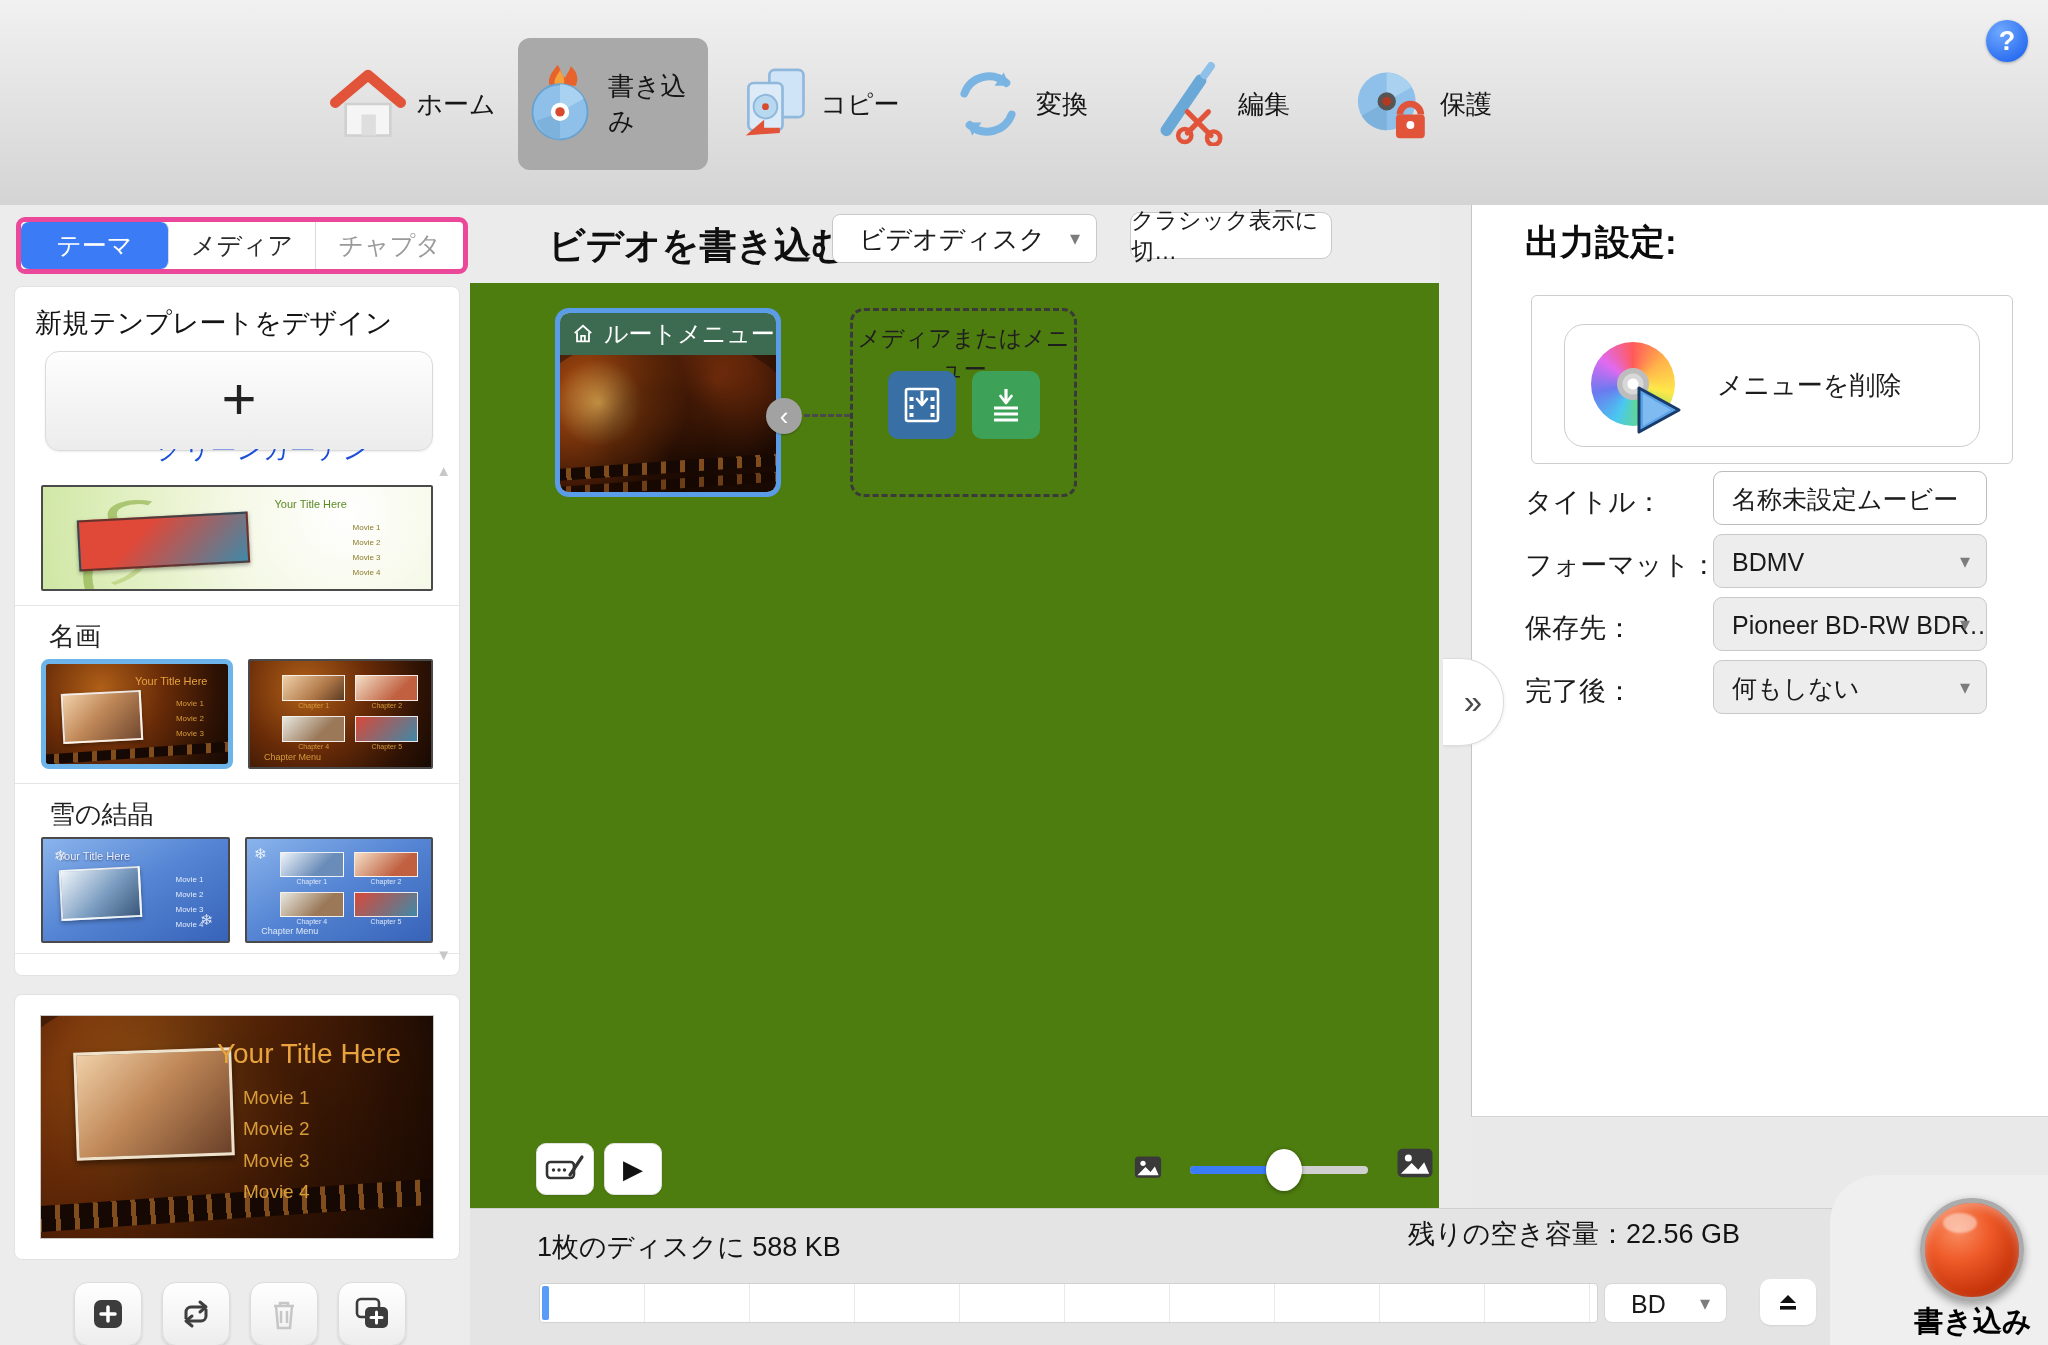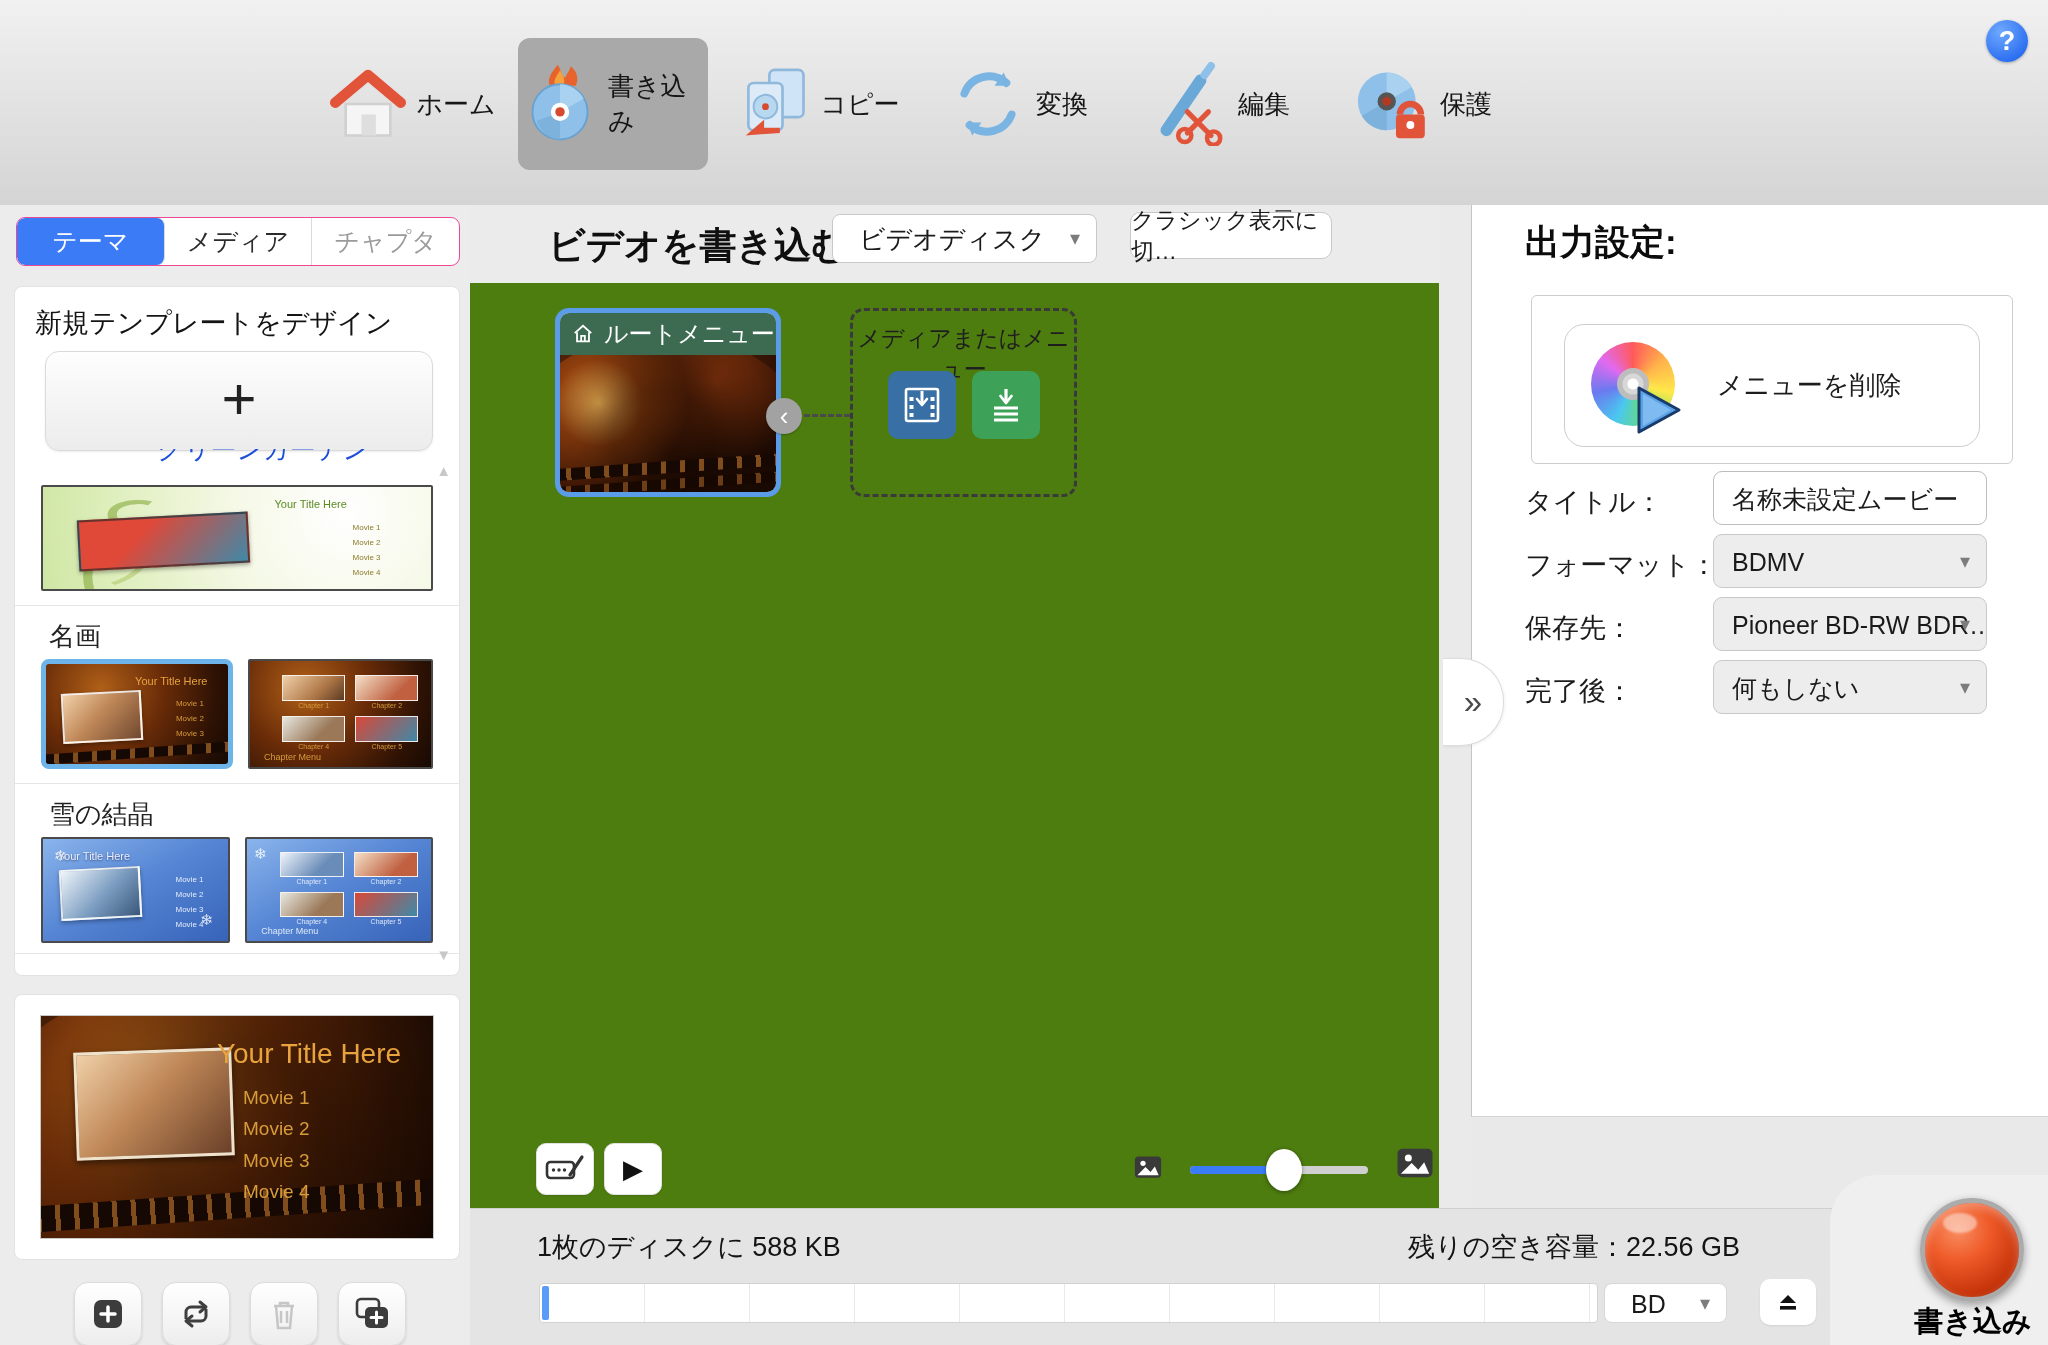--- a/index.html
+++ b/index.html
@@ -17,21 +17,21 @@
   .tb-icon svg{width:84px;height:84px;}
   .tb-label{font-size:26px;color:#161616;}
   #help-btn{position:absolute;left:1986px;top:20px;width:42px;height:42px;border-radius:50%;
             background:radial-gradient(circle at 35% 28%,#6fa9ff,#2b6ef0 75%);
             color:#fff;font-size:27px;font-weight:bold;display:flex;align-items:center;justify-content:center;
             box-shadow:0 1px 3px rgba(0,0,0,.3);}
 
   
   #sidebar{position:absolute;left:0;top:205px;width:470px;height:1140px;background:#ececec;}
   #tabs{position:absolute;left:16px;top:12px;width:442px;height:47px;display:flex;
-        background:#fff;border:1px solid #ec4899;border-radius:9px;overflow:hidden;}
+        background:#fff;border:5px solid #ec4899;border-radius:9px;overflow:hidden;}
   .tab{flex:1;display:flex;align-items:center;justify-content:center;font-size:25px;color:#2c2c2c;
        border-right:1px solid #dadada;}
   .tab:last-child{border-right:none;}
   .tab.sel{background:#3b7cf6;color:#fff;border-radius:8px;}
   .tab.dim{color:#9a9a9a;}
 
   #panel1{position:absolute;left:14px;top:81px;width:444px;height:688px;background:#fff;
           border:1px solid #e2e2e2;border-radius:8px;overflow:hidden;}
   .new-label{position:absolute;left:20px;top:18px;font-size:27px;color:#141414;}
   #plus-btn{position:absolute;left:30px;top:64px;width:386px;height:98px;border-radius:14px;
@@ -142,21 +142,21 @@
   .zoom-ico{position:absolute;display:flex;align-items:center;justify-content:center;}
   #zoom-track{position:absolute;left:720px;top:883px;width:178px;height:8px;border-radius:4px;background:#d0d0d0;}
   #zoom-fill{position:absolute;left:0;top:0;height:8px;width:82px;border-radius:4px;background:#3b7cf6;}
   #zoom-thumb{position:absolute;left:796px;top:866px;width:36px;height:42px;border-radius:50%;background:#fff;
               box-shadow:0 1px 4px rgba(0,0,0,.4);}
 
   
   #statusbar{position:absolute;left:470px;top:1208px;width:1578px;height:137px;background:#e4e4e4;
              border-top:1px solid #cfcfcf;}
   .st-left{position:absolute;left:67px;top:20px;font-size:27px;color:#141414;}
-  .st-right{position:absolute;right:308px;top:20px;font-size:27px;color:#141414;}
+  .st-right{position:absolute;right:308px;top:7px;font-size:27px;color:#141414;}
   #meter{position:absolute;left:69px;top:74px;width:1057px;height:38px;background:#fff;border:1px solid #d2d2d2;
          border-radius:4px;overflow:hidden;}
   #meter::before{content:"";position:absolute;inset:0;
          background:repeating-linear-gradient(90deg,transparent 0 104px,#e9e9e9 104px 105px);}
   #meter-used{position:absolute;left:2px;top:2px;bottom:2px;width:7px;background:#5b9bf8;border-radius:2px;}
   .bd-dd{position:absolute;left:1134px;top:74px;width:123px;height:40px;background:#fff;border:1px solid #d8d8d8;
          border-radius:8px;font-size:25px;line-height:40px;padding-left:26px;box-sizing:border-box;}
   #eject-btn{position:absolute;left:1290px;top:70px;width:56px;height:46px;background:#fff;border-radius:10px;
              display:flex;align-items:center;justify-content:center;box-shadow:0 1px 2px rgba(0,0,0,.08);}
 

